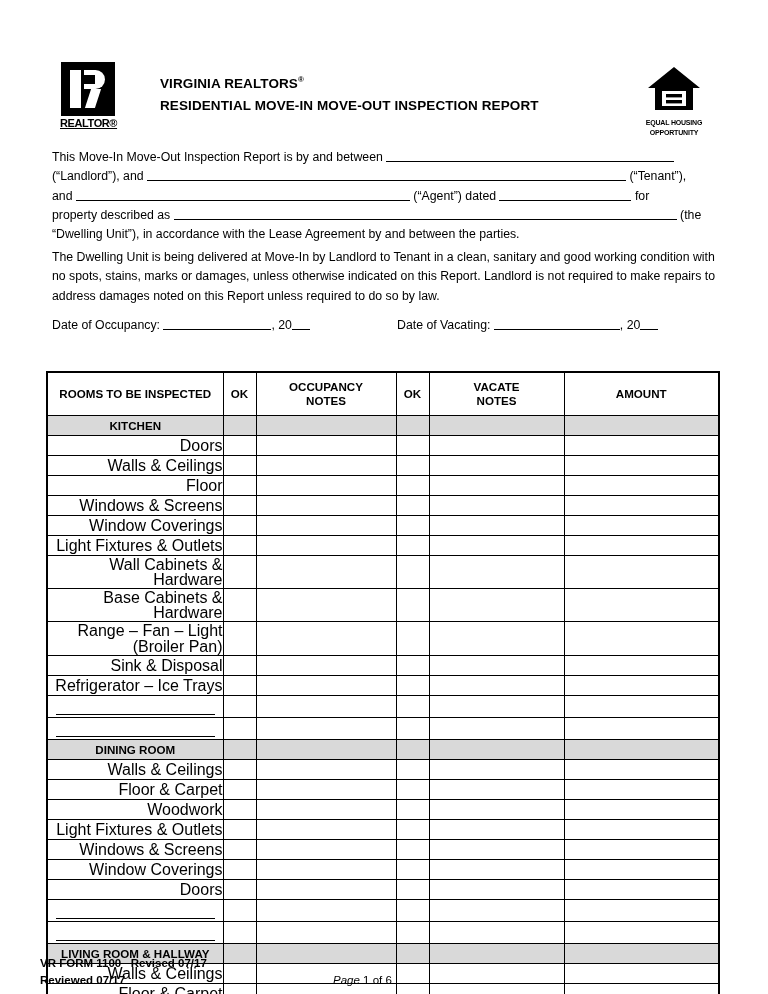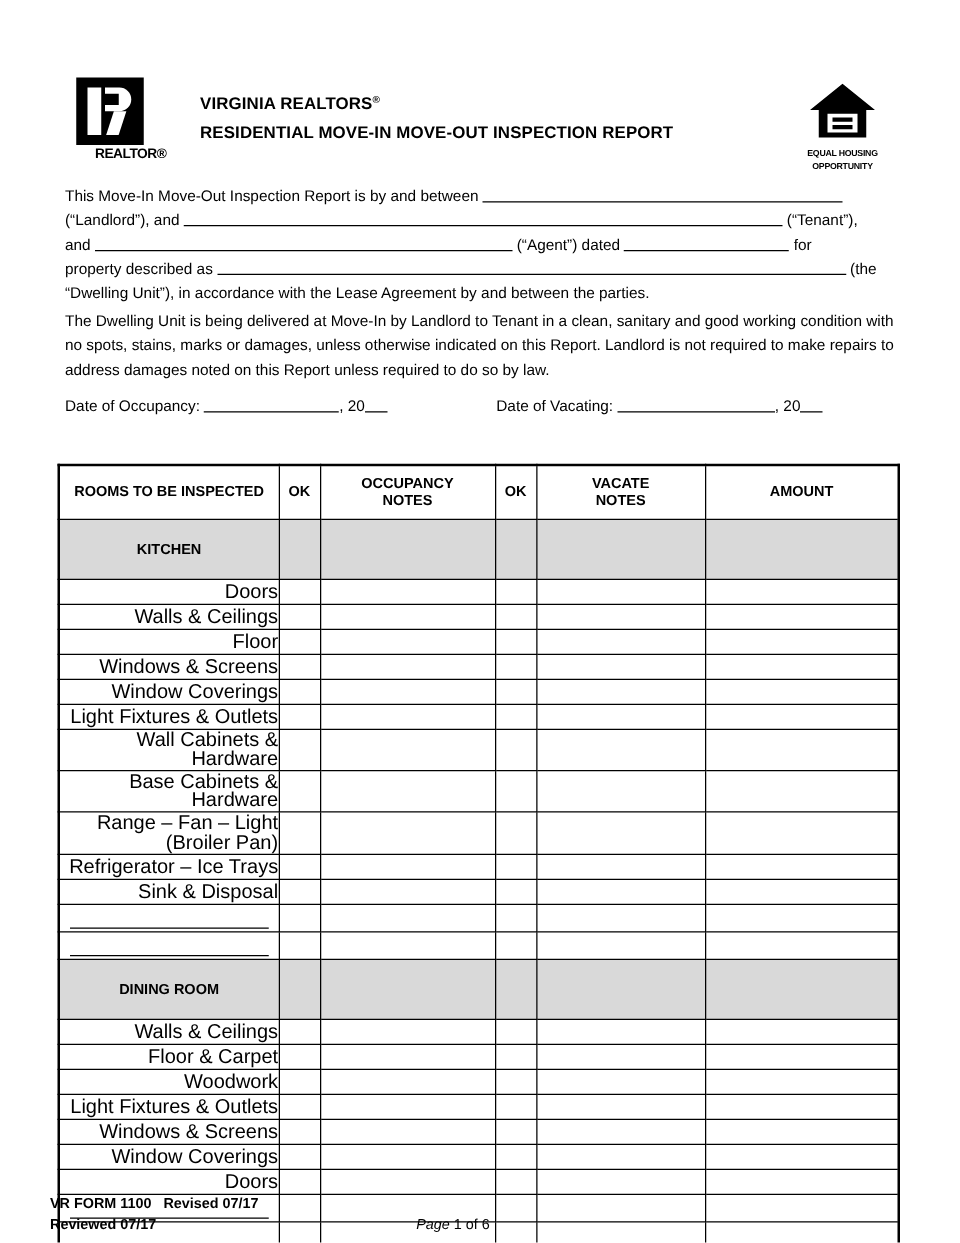--- a/index.html
+++ b/index.html
@@ -77,22 +77,23 @@
     width: 10px;
     height: 19px;
     background: #fff;
     transform: skewX(-18deg);
   }
   .realtor-word {
     font-size: 11px;
     font-weight: bold;
     letter-spacing: -0.4px;
     margin-top: 1px;
-    margin-left: 17px;
+    margin-left: 1px;
     font-family: "Liberation Sans", sans-serif;
+    text-decoration: underline;
   }
 
   .title-block {
     position: absolute;
     left: 115px;
     top: 8px;
     width: 480px;
     text-align: left;
   }
   .title-line1 {
@@ -204,21 +205,21 @@
   }
 
   tr.section td {
     background: #d9d9d9;
     height: 17px;
   }
   tr.section td.room {
     text-align: center;
     font-size: 11.6px;
     font-weight: bold;
-    padding: 15px 3px;
+    padding: 1px 3px;
   }
 
   tr.item td {
     height: 17px;
   }
   tr.item td.room {
     text-align: right;
     padding: 1px 0 1px 5px;
     font-size: 16px;
     font-weight: normal;
@@ -397,29 +398,29 @@
           </tr>
           <tr class="item tall">
             <td class="room">Range – Fan – Light (Broiler Pan)</td>
             <td></td>
             <td></td>
             <td></td>
             <td></td>
             <td></td>
           </tr>
           <tr class="item">
+            <td class="room">Sink &amp; Disposal</td>
+            <td></td>
+            <td></td>
+            <td></td>
+            <td></td>
+            <td></td>
+          </tr>
+          <tr class="item">
             <td class="room">Refrigerator – Ice Trays</td>
-            <td></td>
-            <td></td>
-            <td></td>
-            <td></td>
-            <td></td>
-          </tr>
-          <tr class="item">
-            <td class="room">Sink &amp; Disposal</td>
             <td></td>
             <td></td>
             <td></td>
             <td></td>
             <td></td>
           </tr>
           <tr class="item blank">
             <td class="room">
               <div class="blank-rule"></div>
             </td>

